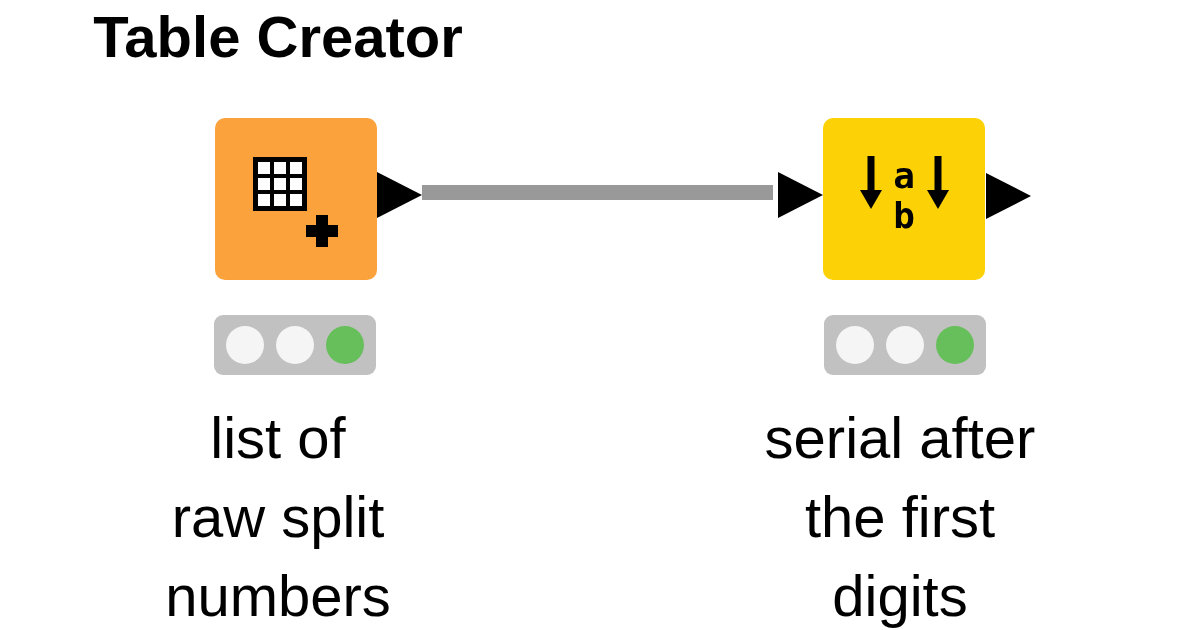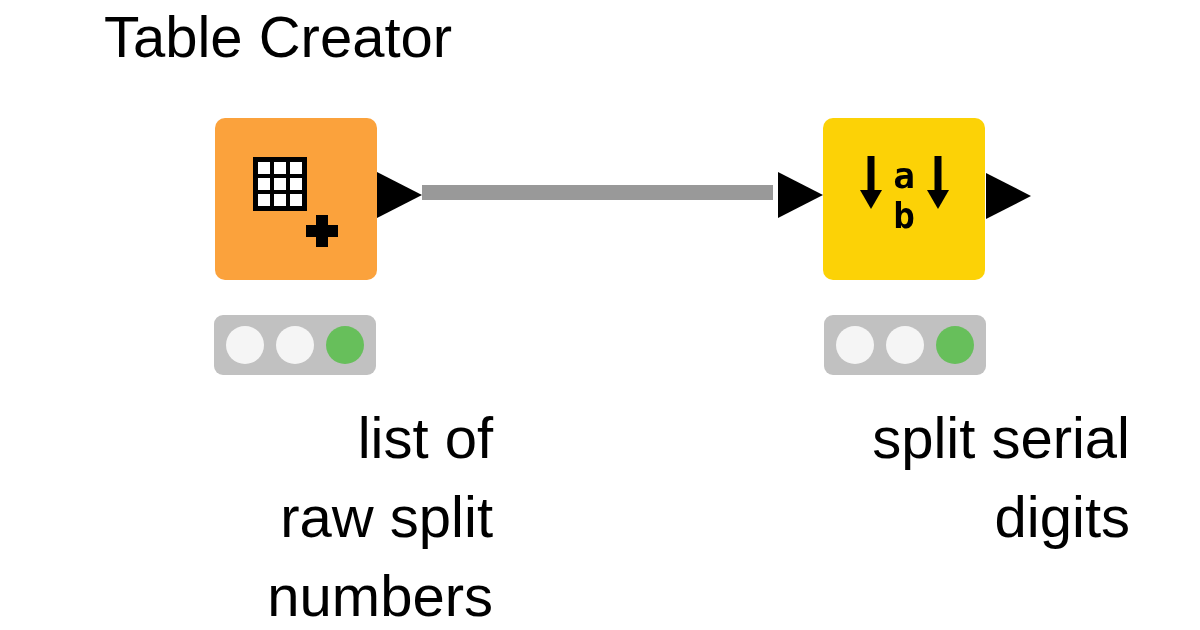--- a/index.html
+++ b/index.html
@@ -9,21 +9,21 @@
     background:#ffffff;
     overflow:hidden;
     font-family:"Liberation Sans", sans-serif;
   }
 
   
   .node-title {
     position:absolute;
     top:6px;
     font-size:58px;
-    font-weight:normal;
+    font-weight:bold;
     line-height:62px;
     color:#000;
     text-align:center;
     white-space:nowrap;
   }
   .title-left  { left:63px;  width:430px; }
   .title-right { left:670px; width:460px; }
 
   
   .node-body {
@@ -83,21 +83,21 @@
     top:398px;
     font-size:58px;
     font-weight:400;
     line-height:79px;
     color:#000;
     text-align:center;
     white-space:nowrap;
   }
   .desc-left  { left:63px;  width:430px; }
   .desc-right { left:670px; width:460px; }
-  .node-desc span { display:block;text-align:right; }
+  .node-desc span { display:block; }
 </style>
 </head>
 <body>
 
 <div class="canvas">
 
   <div class="node-title title-left">Table Creator</div>
 
   <div class="node-body node-left">
     <svg width="162" height="162" viewBox="0 0 162 162">
@@ -142,17 +142,18 @@
     <div class="light light-off"></div>
     <div class="light light-on"></div>
   </div>
 
   <div class="node-desc desc-left">
     <span>list of</span>
     <span>raw split</span>
     <span>numbers</span>
   </div>
   <div class="node-desc desc-right">
-    <span>split serial</span>
+    <span>serial after</span>
+    <span>the first</span>
     <span>digits</span>
   </div>
 
 </div>
 
 </body></html>

